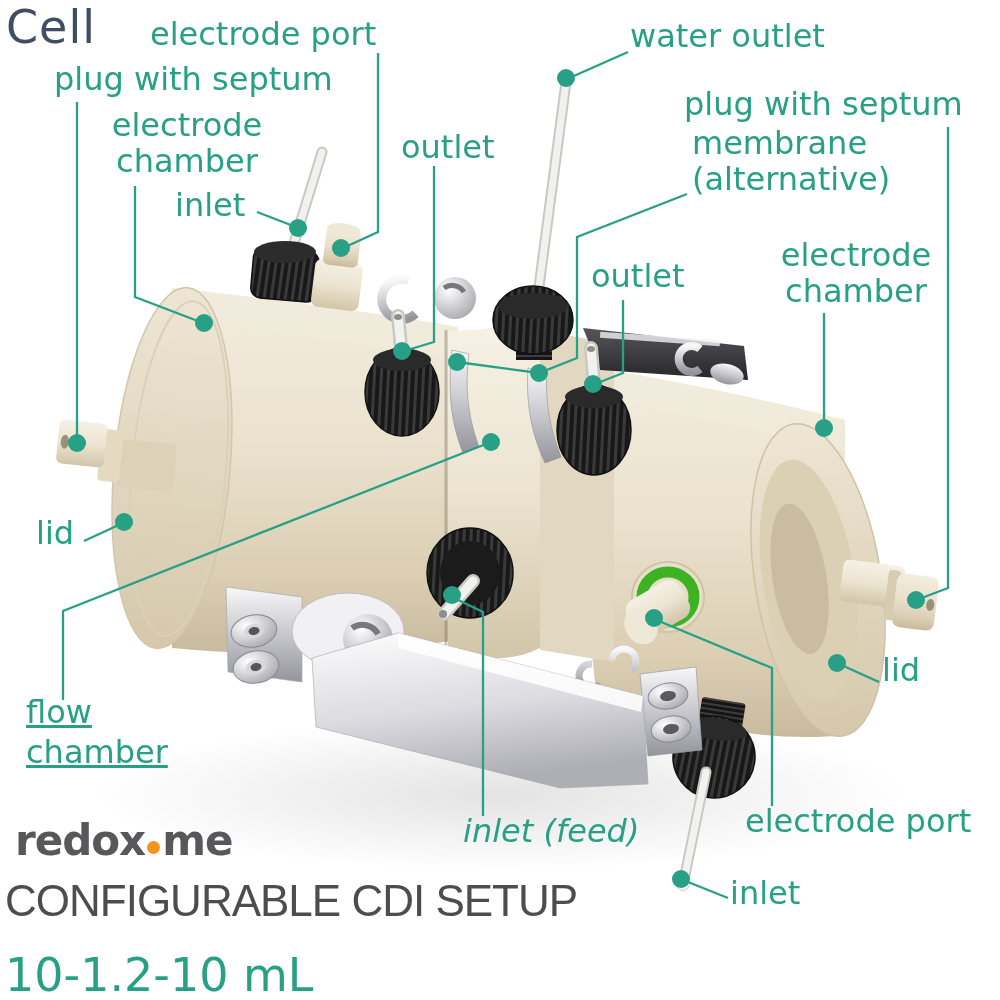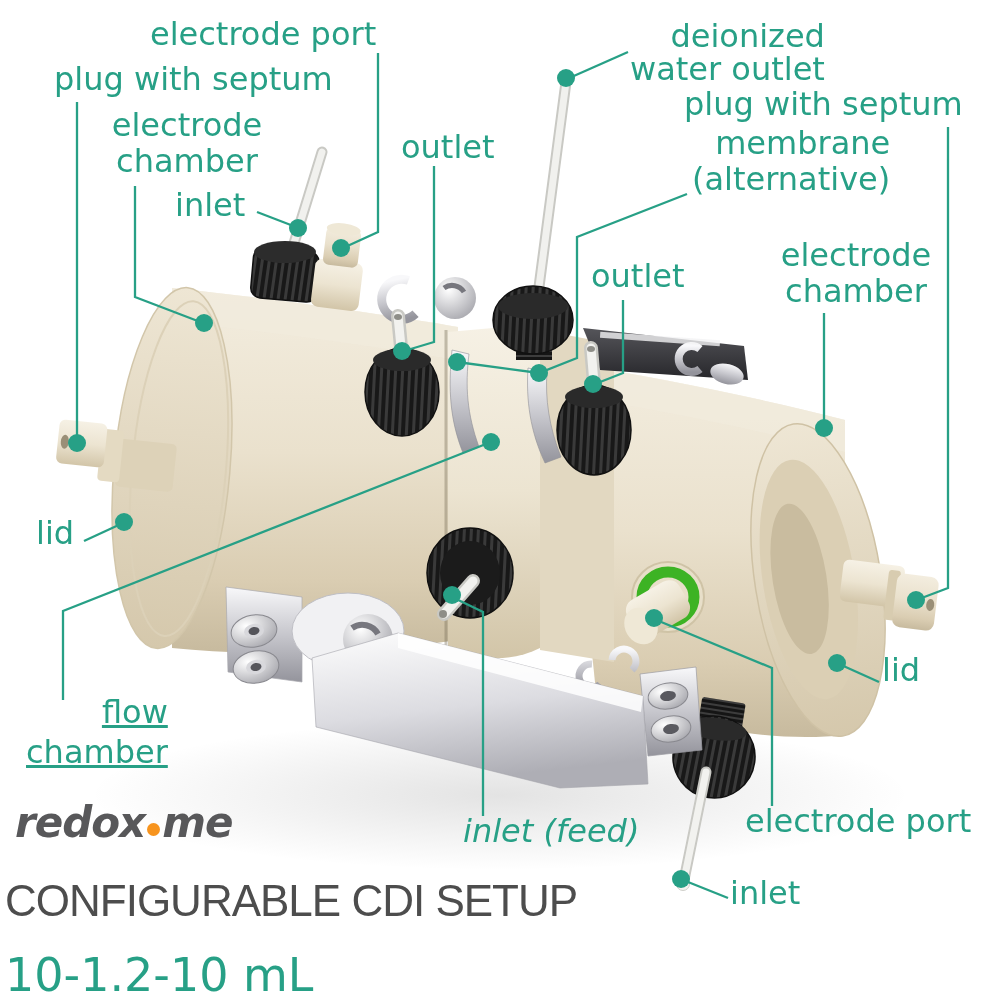--- a/index.html
+++ b/index.html
@@ -3,32 +3,32 @@
 <meta charset="utf-8">
 <style>
   html,body { margin:0; padding:0; background:#ffffff; }
   .stage {
     position:relative; width:1000px; height:1000px; overflow:hidden;
     background:#ffffff; font-family:"DejaVu Sans", sans-serif;
   }
   .stage svg { position:absolute; left:0; top:0; }
   .lbl {
     position:absolute; color:var(--accent,#27a086);
-    font-size:32px; line-height:1.12; white-space:nowrap;text-align:right;
+    font-size:32px; line-height:1.12; white-space:nowrap;
   }
   .lbl.center { text-align:center; }
   .lbl.wide-lh { line-height:1.26; }
   .lbl.tight-lh { line-height:1.02; }
   .cell-title {
     position:absolute; left:6px; top:0px; font-size:46px;
     color:var(--title-color,#3f4e63); letter-spacing:1px;
   }
   .logo {
-    position:absolute; left:15px; top:798px; font-size:42px; font-weight:bold;
-    color:var(--logo-color,#58585a); letter-spacing:-1px;font-style:italic;
+    position:absolute; left:15px; top:816px; font-size:42px; font-weight:bold;
+    color:var(--logo-color,#58585a); letter-spacing:-1px;
   }
   .logo .dot {
     display:inline-block; width:13px; height:13px; border-radius:50%;
     background:var(--logo-dot,#f7941e); margin:0 2px 1px 2px;
   }
   .product-name {
     position:absolute; left:5px; top:876px; font-size:44px;
     font-family:"Liberation Sans", sans-serif; letter-spacing:-1px;
     color:var(--product-color,#4d4d4d); white-space:nowrap;
   }
@@ -294,31 +294,31 @@
         <polyline points="654,619 772,668 772,806"></polyline>
           <circle cx="654" cy="618" r="9"></circle>
       </g>
       <g>
         <polyline points="683,880 728,898"></polyline>
           <circle cx="681" cy="879" r="9"></circle>
       </g>
     </g>
   </svg>
 
+  <div class="cell-title">Cell</div>
 
   <div class="lbl" style="left:150px; top:17px;">electrode port</div>
   <div class="lbl" style="left:54px; top:62px;">plug with septum</div>
   <div class="lbl center" style="left:103px; top:108px; width:168px;">
     <div>electrode</div>
     <div>chamber</div>
   </div>
   <div class="lbl" style="left:175px; top:188px;">inlet</div>
   <div class="lbl" style="left:401px; top:130px;">outlet</div>
   <div class="lbl tight-lh" style="left:630px; top:20px;">
-    <div>deionized</div>
     <div>water outlet</div>
   </div>
   <div class="lbl" style="left:684px; top:87px;">plug with septum</div>
   <div class="lbl" style="left:692px; top:126px;">
     <div>membrane</div>
     <div>(alternative)</div>
   </div>
   <div class="lbl" style="left:591px; top:259px;">outlet</div>
   <div class="lbl center" style="left:770px; top:238px; width:172px;">
     <div>electrode</div>

